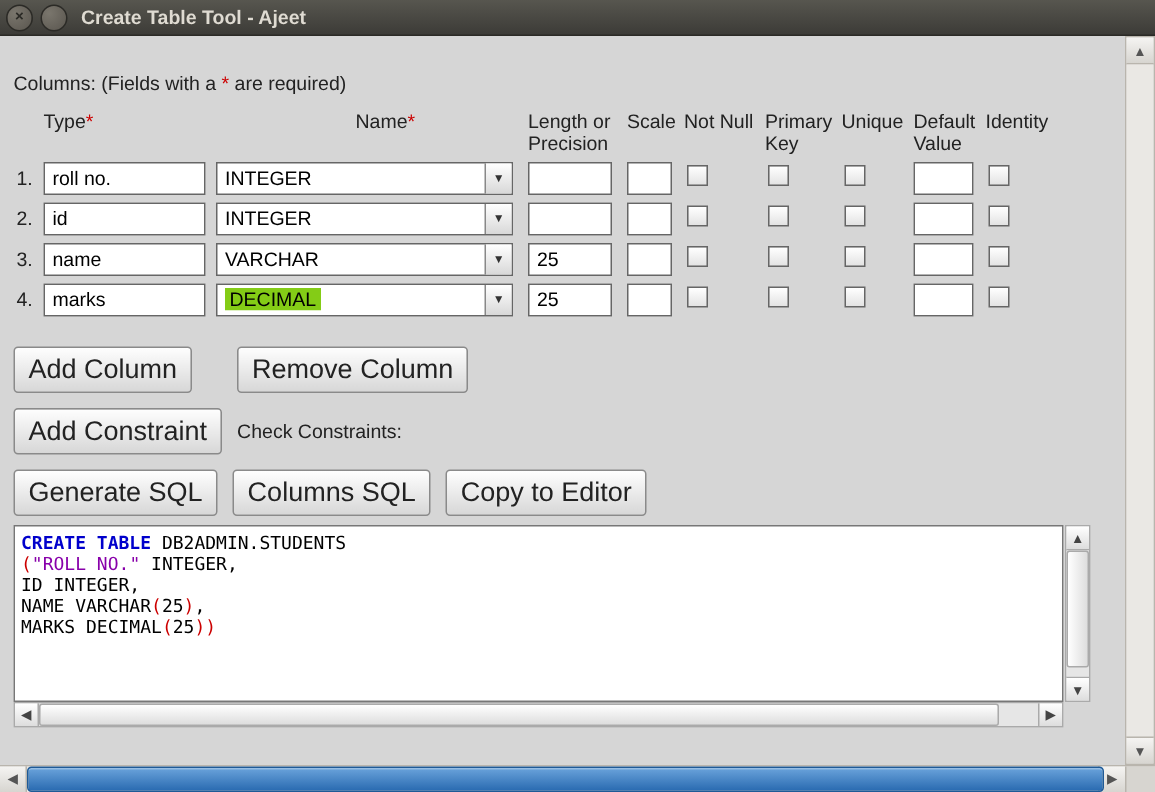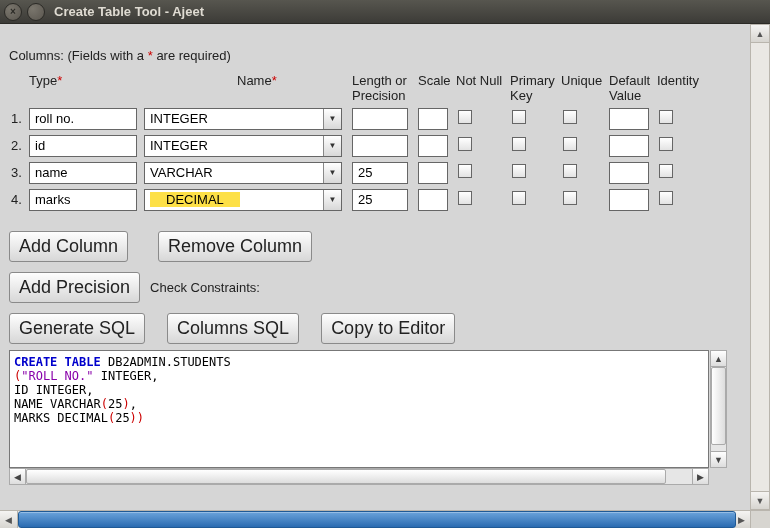--- a/index.html
+++ b/index.html
@@ -78,21 +78,21 @@
     margin-right: 10px;
   }
   .select .sel-text { flex: 1; padding: 0 5px; overflow: hidden; white-space: nowrap; }
   .select .sel-btn {
     width: 18px; height: 20px;
     background: linear-gradient(#fff, #d8d8d8);
     border-left: 1px solid #888;
     display: flex; align-items: center; justify-content: center;
     font-size: 8px; color: #333;
   }
-  .sel-highlight { background: #fde047; padding: 0 16px; }
+  .sel-highlight { background: #84cc16; padding: 0 3px; }
   input.len { width: 56px; margin-right: 10px; }
   input.scale { width: 30px; margin-right: 8px; }
   .chk {
     width: 14px; height: 14px;
     border: 1px solid #666;
     background: linear-gradient(#fff, #e3e3e3);
     display: inline-block;
   }
   .cell { display: flex; justify-content: flex-start; align-items: center; }
   .w-nn .chk-wrap, .w-pk .chk-wrap, .w-uq .chk-wrap, .w-id .chk-wrap { padding-left: 2px; }
@@ -102,21 +102,21 @@
     background: linear-gradient(#fefefe, #d7d7d7);
     border: 1px solid #8a8a8a;
     border-radius: 3px;
     padding: 4px 9px;
     font: inherit; font-size: 18px;
     color: #222;
     cursor: default;
   }
   .btn-row1 { margin-top: 18px; display: flex; gap: 30px; align-items: center; }
   .btn-row2 { margin-top: 10px; display: flex; gap: 10px; align-items: center; }
-  .btn-row3 { margin-top: 10px; display: flex; gap: 22px; align-items: center; }
+  .btn-row3 { margin-top: 10px; display: flex; gap: 10px; align-items: center; }
 
   .sql-wrapper {
     margin-top: 6px;
     width: 718px;
     position: relative;
   }
   .sql-area {
     width: 700px; height: 118px;
     border: 1px solid #777;
     background: #fff;
@@ -354,21 +354,21 @@
           </div>
         </div>
     </div>
 
     <div class="btn-row1">
       <button class="btn">Add Column</button>
       <button class="btn">Remove Column</button>
     </div>
 
     <div class="btn-row2">
-      <button class="btn">Add Precision</button>
+      <button class="btn">Add Constraint</button>
       <span class="label">Check Constraints:</span>
     </div>
 
     <div class="btn-row3">
       <button class="btn">Generate SQL</button>
       <button class="btn">Columns SQL</button>
       <button class="btn">Copy to Editor</button>
     </div>
 
     <div class="sql-wrapper">

